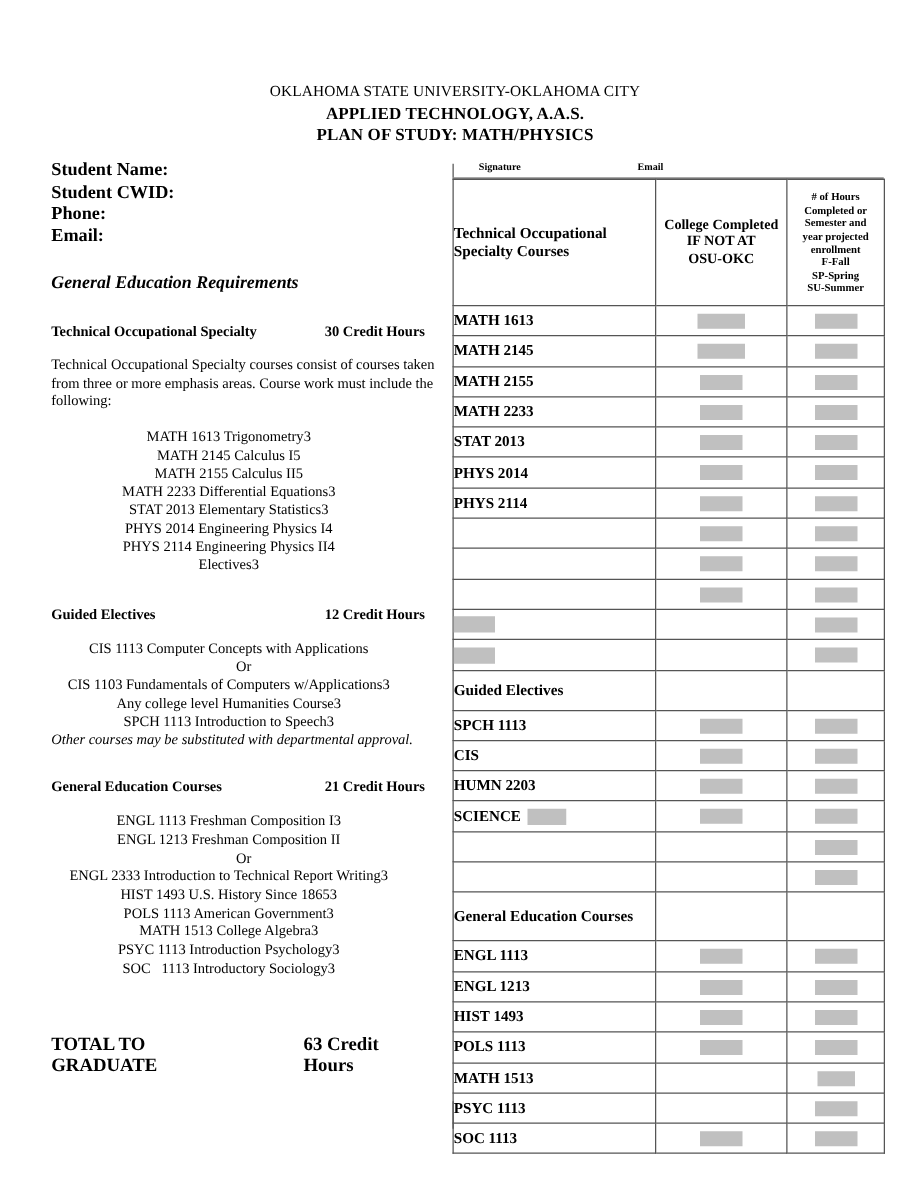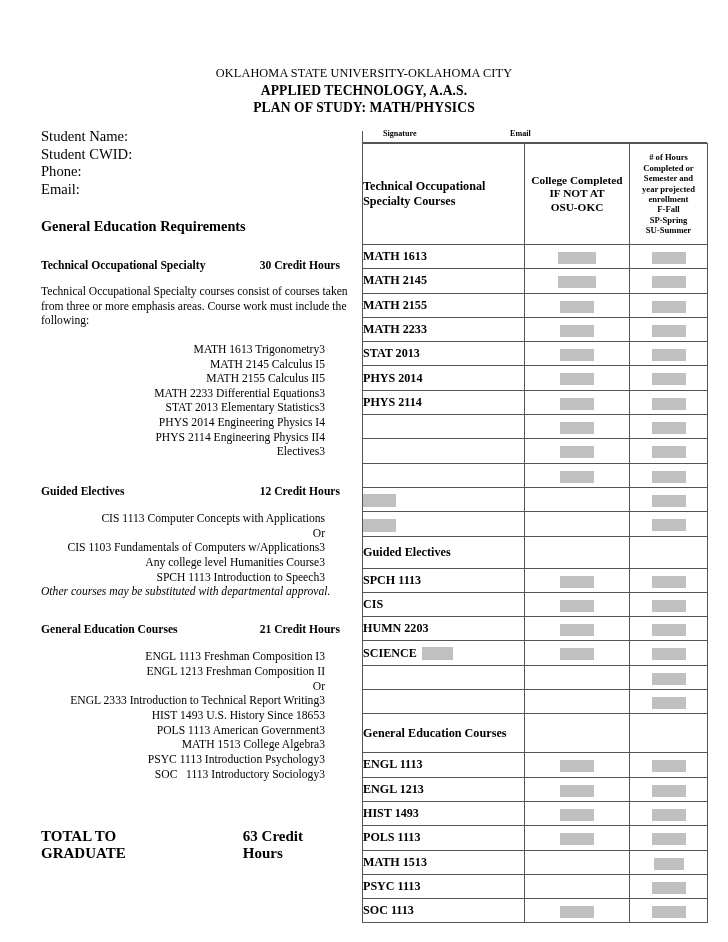--- a/index.html
+++ b/index.html
@@ -46,28 +46,30 @@
   .left-col {
     position: absolute;
     left: 41px;
     top: 128px;
     width: 312px;
   }
   .student-fields {
     font-size: 14.6px;
     line-height: 1.215;
     margin-bottom: 0;
+    font-weight: bold;
   }
   .student-fields div { white-space: nowrap; }
 
   .section-title {
     font-weight: bold;
     font-size: 14.3px;
     margin-top: 19px;
     margin-bottom: 0;
+    font-style: italic;
   }
 
   .req-head {
     display: flex;
     justify-content: space-between;
     font-weight: bold;
     font-size: 11.6px;
     margin-top: 24px;
   }
   .req-head .rh-hours {
@@ -80,21 +82,21 @@
     margin-top: 13px;
   }
 
   .course-list {
     margin-top: 14px;
     font-size: 11.6px;
     line-height: 1.265;
   }
   .course-row {
     display: flex;
-    justify-content: flex-end;
+    justify-content: center;
   }
   .course-row .cr-name { white-space: pre; }
   .course-row .cr-hours {
     margin-right: 28px;
     text-align: right;
   }
   .course-row.no-hours .cr-hours { visibility: hidden; }
   .or-row {
     padding-left: 24px;
   }

